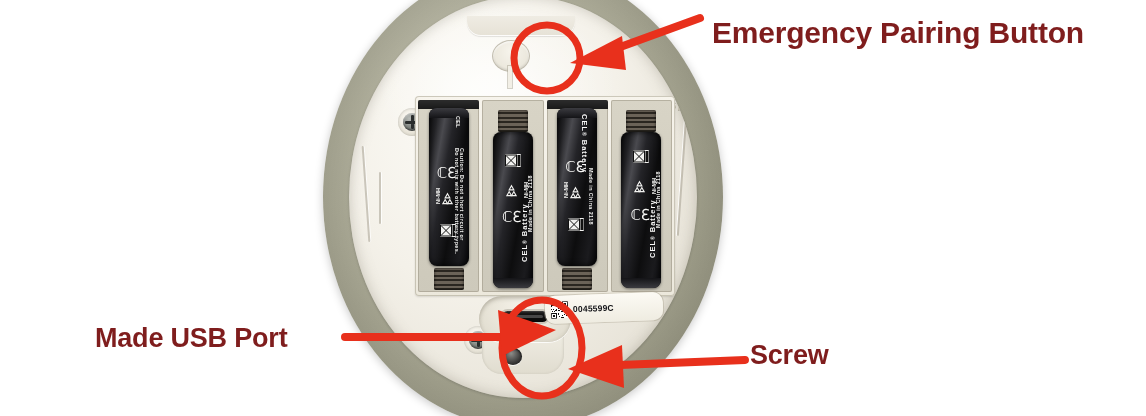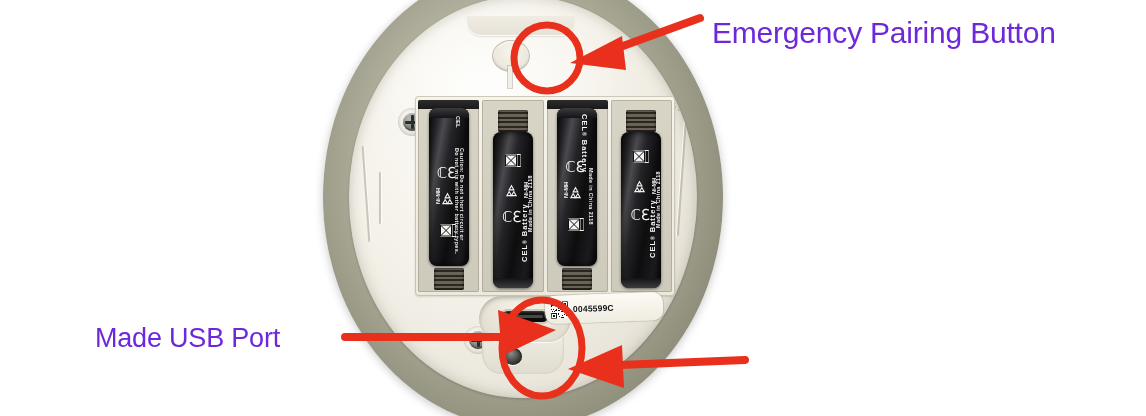--- a/index.html
+++ b/index.html
@@ -176,21 +176,21 @@
   }
   .qr{width:17px;height:17px;flex:0 0 auto;}
   .qr svg{display:block;width:100%;height:100%;}
   .serial{font-size:8.5px;font-weight:700;color:#15161a;letter-spacing:.2px;
           font-family:"Liberation Sans",sans-serif;}
 
   
   .anno-layer{position:absolute;inset:0;pointer-events:none;}
   .anno-svg{position:absolute;left:0;top:0;width:1146px;height:416px;}
 
-  .label{position:absolute;font-weight:400;color:#6d28d9;white-space:nowrap;
+  .label{position:absolute;font-weight:700;color:#7f1d1d;white-space:nowrap;
          font-family:"Liberation Sans",sans-serif;}
   .lbl-pair{left:712px;top:16px;font-size:30px;letter-spacing:-.2px;}
   .lbl-usb{left:95px;top:323px;font-size:27px;letter-spacing:-.2px;}
   .lbl-screw{left:750px;top:340px;font-size:27px;letter-spacing:-.2px;}
 </style>
 </head>
 <body>
 
 <div id="stage">
 
@@ -420,15 +420,16 @@
       </g>
 
       <g>
         <line x1="745" y1="360" x2="620" y2="365" stroke="#e8301c" stroke-width="8" stroke-linecap="round"></line>
         <polygon points="568,369 622,345 624,388" fill="#e8301c"></polygon>
       </g>
     </svg>
 
     <div class="label lbl-pair">Emergency Pairing Button</div>
     <div class="label lbl-usb">Made USB Port</div>
+    <div class="label lbl-screw">Screw</div>
   </div>
 
 </div>
 
 </body></html>

